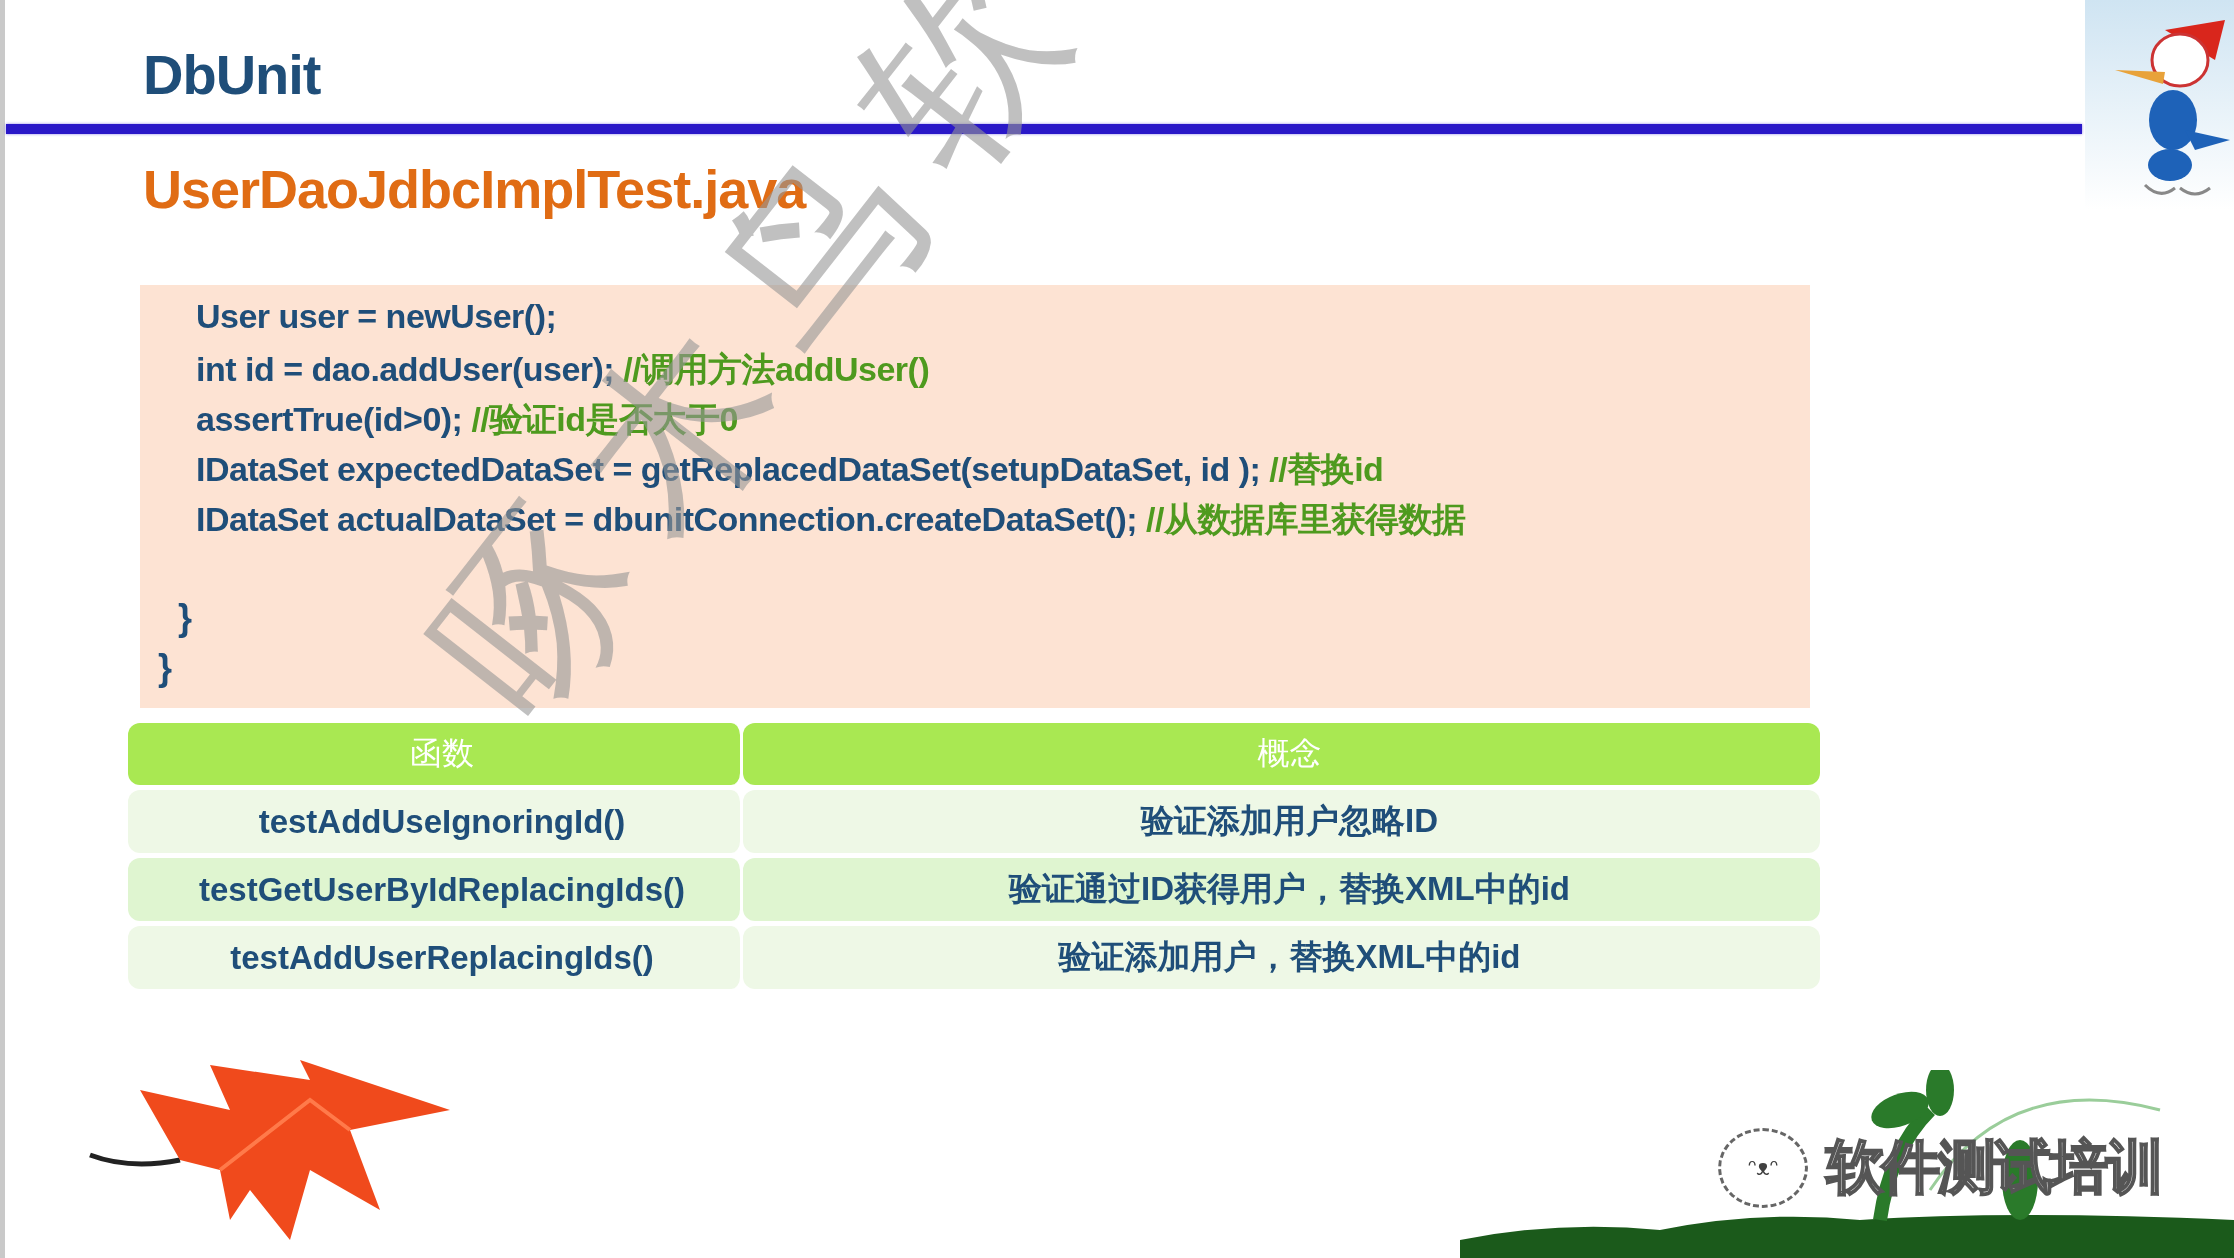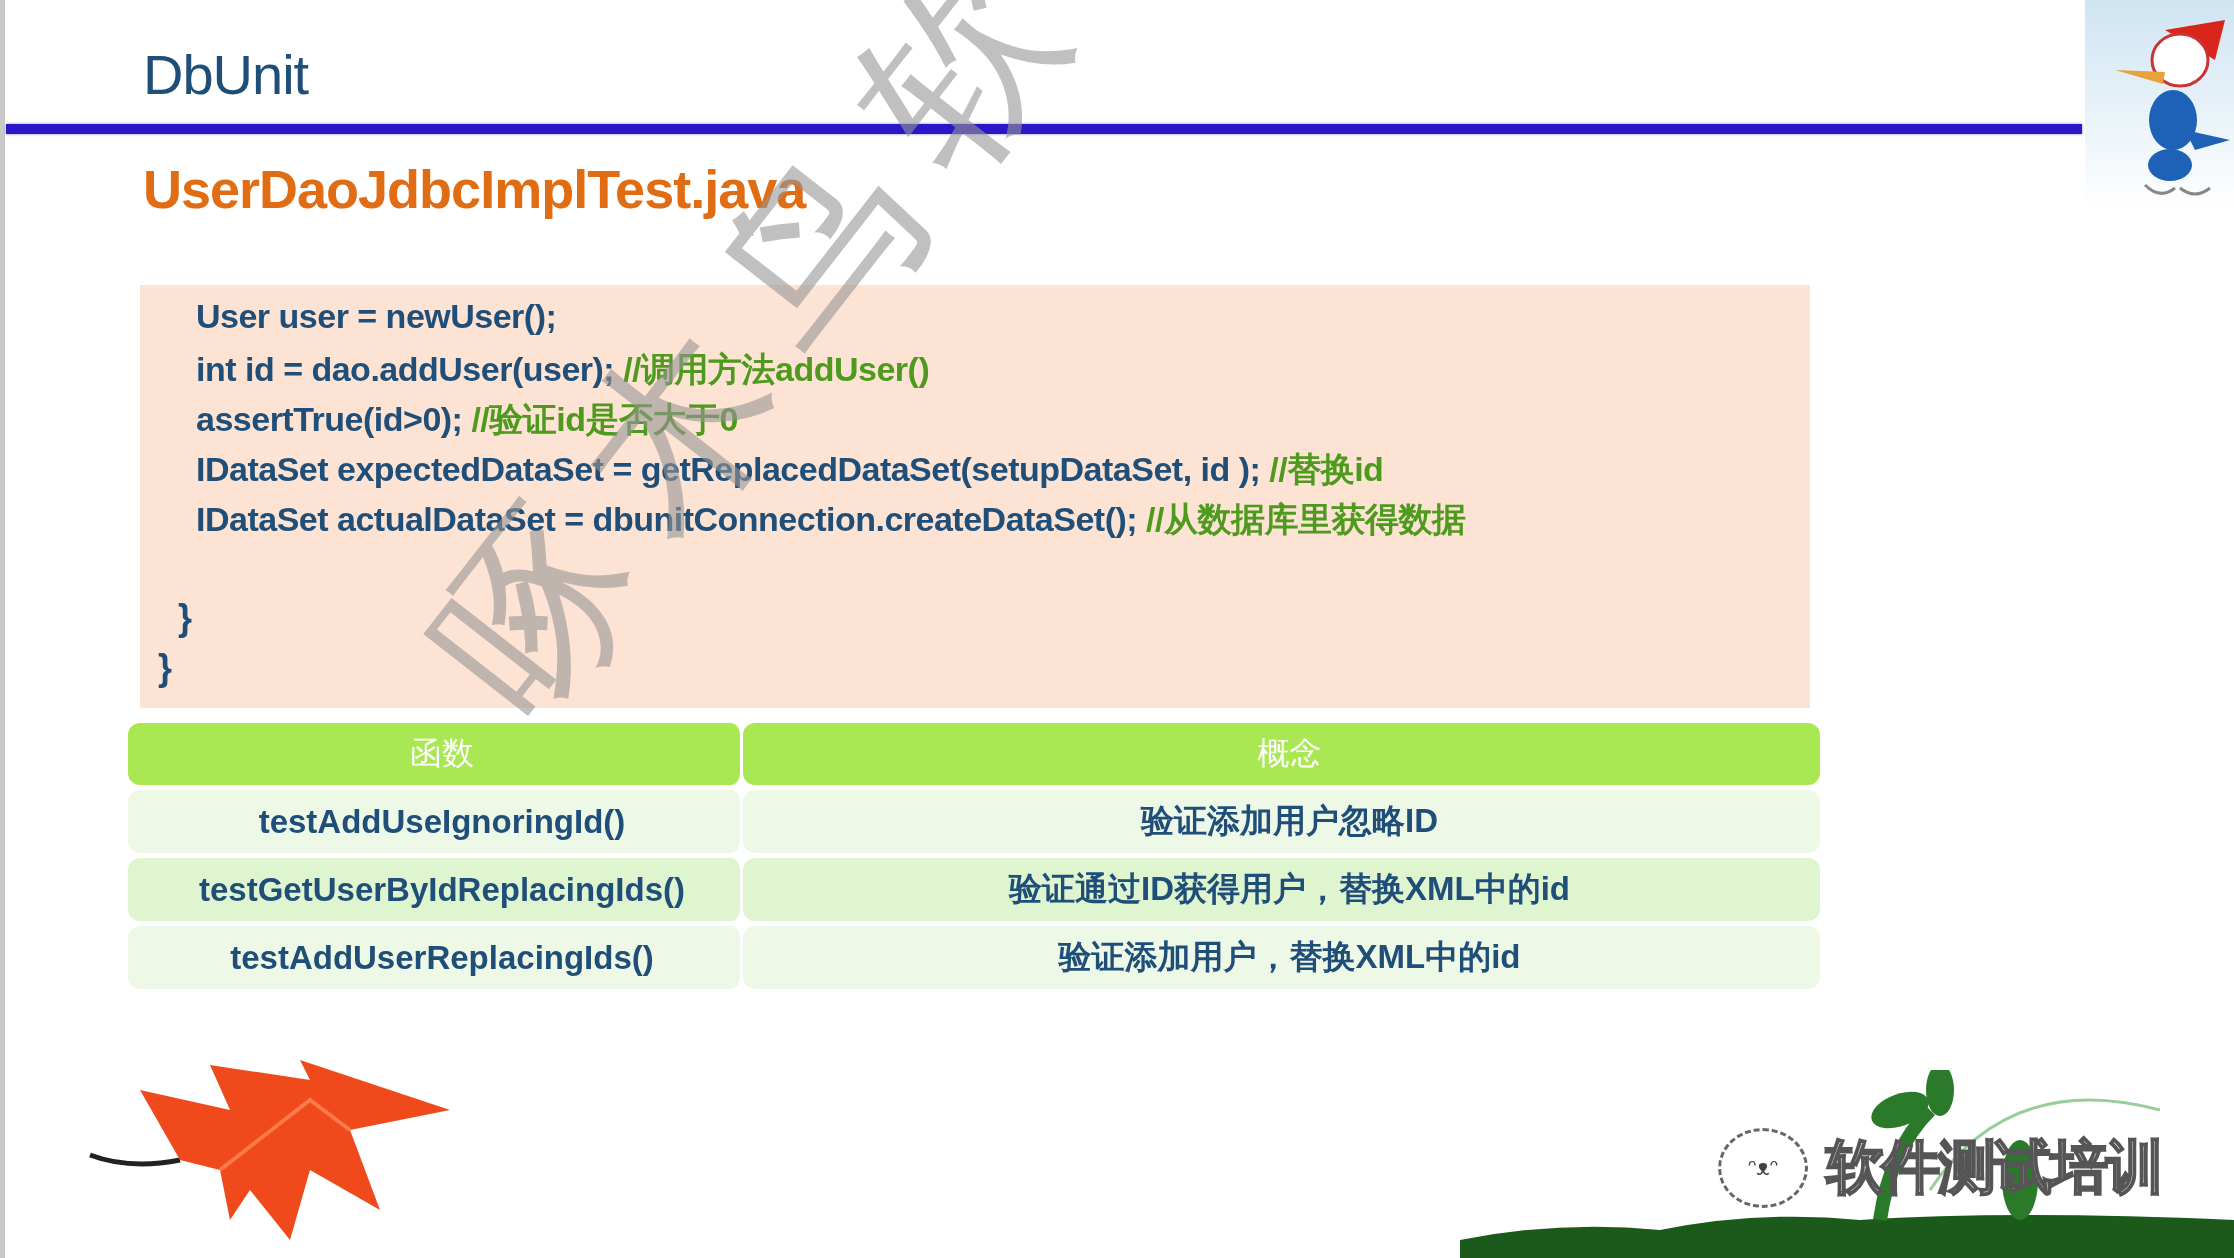--- a/index.html
+++ b/index.html
@@ -1,18 +1,18 @@
 <!DOCTYPE html>
 <html><head>
 <meta charset="utf-8">
 <style>
   html, body { margin:0; padding:0; }
   body { width:2234px; height:1258px; position:relative; overflow:hidden; background:#ffffff; font-family:"Liberation Sans","DejaVu Sans",sans-serif; }
   .left-edge { position:absolute; left:0; top:0; width:5px; height:1258px; background:#c9c9c9; }
-  .title { position:absolute; left:143px; top:42px; font-size:56px; font-weight:normal; color:#1f4e79; letter-spacing:-1px; }
+  .title { position:absolute; left:143px; top:42px; font-size:56px; font-weight:bold; color:#1f4e79; letter-spacing:-1px; }
   .rule { position:absolute; left:6px; top:124px; width:2076px; height:10px; background:#2a18c8; box-shadow:0 0 3px #8a80e8; }
   .subtitle { position:absolute; left:143px; top:158px; font-size:54px; font-weight:bold; color:#e06c14; letter-spacing:-1px; }
   .mascot { position:absolute; left:2085px; top:0; width:149px; height:210px; background:linear-gradient(#cfe4f2,#ffffff); }
   .code-box { position:absolute; left:140px; top:285px; width:1670px; height:423px; background:#fde3d3; }
   .code-line { position:absolute; left:56px; font-size:34px; font-weight:bold; color:#1f4e79; white-space:pre; letter-spacing:-0.5px; }
   .code-line .cmt { color:#4e9a1e; font-weight:bold; }
   .brace { position:absolute; font-size:36px; font-weight:bold; color:#1f4e79; }
   table.funcs { position:absolute; left:128px; top:718px; width:1692px; border-collapse:separate; border-spacing:0 5px; }
   table.funcs td, table.funcs th { padding:0 0 0 16px; font-size:33px; font-weight:bold; text-align:center; color:#1f4e79;border-radius:12px; }
   table.funcs th { background:#a9e852; color:#ffffff; height:62px; font-weight:normal; font-family:"DejaVu Serif",serif; font-size:32px; }

